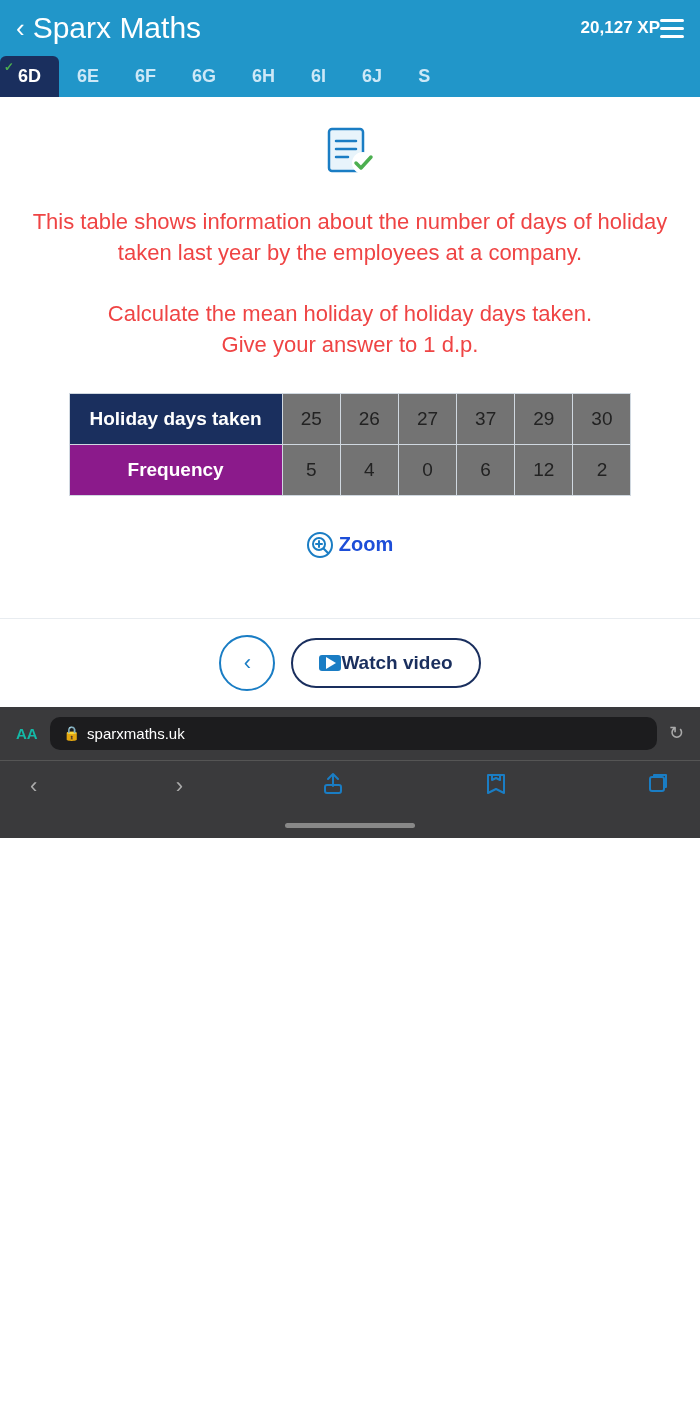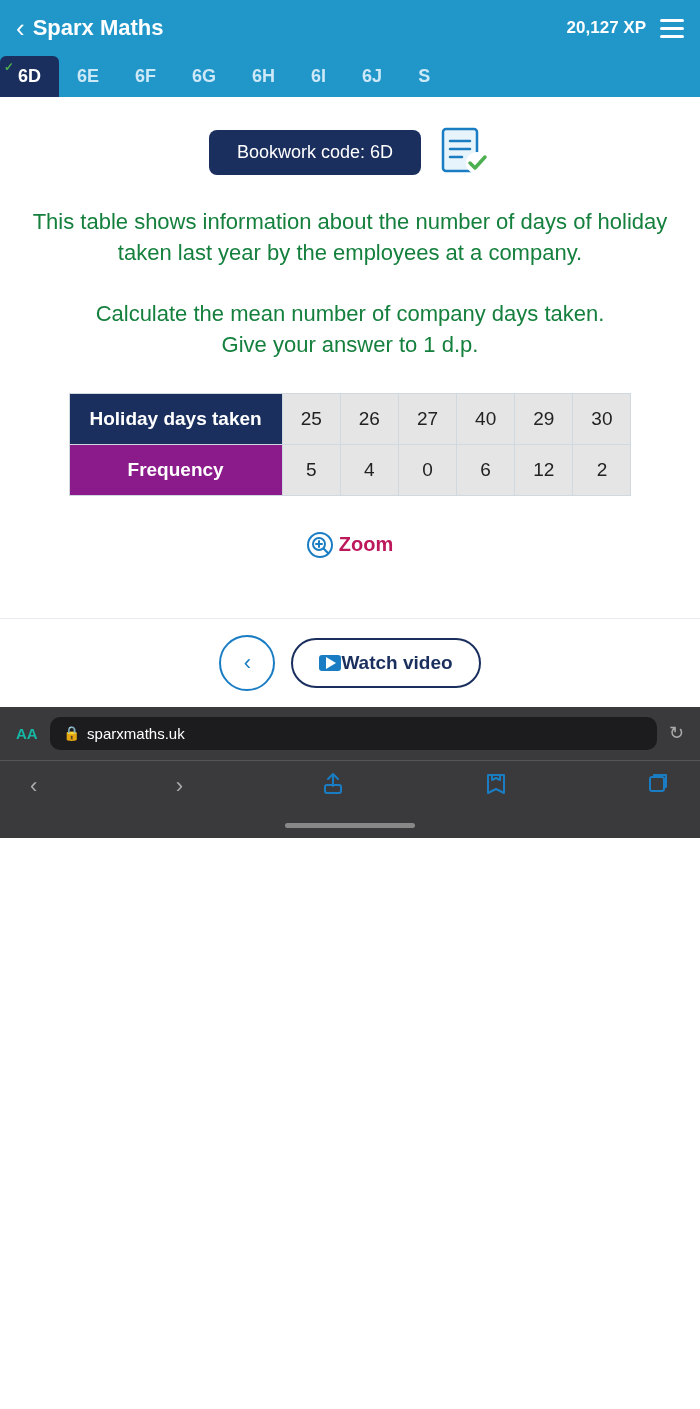--- a/index.html
+++ b/index.html
@@ -10,22 +10,22 @@
     .top-bar {
       background: #2196c9;
       display: flex;
       align-items: center;
       justify-content: space-between;
       padding: 0 16px;
       height: 56px;
     }
     .top-bar-left { display: flex; align-items: center; gap: 8px; }
     .top-bar-back { color: #fff; font-size: 26px; font-weight: 300; cursor: pointer; }
-    .top-bar-title { color: #fff; font-size: 22px; font-weight: 700; }
-    .top-bar-right { display: flex; align-items: center; gap: 14px; }
+    .top-bar-title { color: #fff; font-size: 30px; font-weight: 400; }
+    .top-bar-right { display: flex; align-items: center; gap: 0; }
     .top-bar-xp { color: #fff; font-size: 17px; font-weight: 600; }
     .hamburger { display: flex; flex-direction: column; gap: 5px; cursor: pointer; }
     .hamburger span { display: block; width: 24px; height: 3px; background: #fff; border-radius: 2px; }
 
     
     .tabs-bar {
       background: #2196c9;
       display: flex;
       align-items: center;
       overflow-x: auto;
@@ -83,21 +83,21 @@
       height: 54px;
       display: flex;
       align-items: center;
       justify-content: center;
     }
 
     
     .question-text {
       font-size: 22px;
       line-height: 1.4;
-      color: #15803d;
+      color: #ef4444;
       text-align: center;
       margin-bottom: 32px;
     }
 
     
     .table-wrapper {
       display: flex;
       justify-content: center;
       margin-bottom: 36px;
       overflow-x: auto;
@@ -123,34 +123,34 @@
     .data-table .freq-cell {
       background: #8b1a8b;
       color: #fff;
       font-weight: 700;
       text-align: center;
       padding: 14px 20px;
       min-width: 160px;
       margin-top: 15px;
     }
     .data-table .value-cell {
-      background: #e5e5e5;
+      background: #737373;
       color: #222;
     }
 
     
     .zoom-row {
       display: flex;
       justify-content: center;
       align-items: center;
       gap: 8px;
       margin-bottom: 40px;
     }
     .zoom-btn {
-      color: #be185d;
+      color: #1d4ed8;
       font-size: 20px;
       font-weight: 600;
       display: flex;
       align-items: center;
       gap: 6px;
       cursor: pointer;
       background: none;
       border: none;
     }
     .zoom-icon-circle {
@@ -308,50 +308,49 @@
   <div class="tab-item"><span>6G</span></div>
   <div class="tab-item"><span>6H</span></div>
   <div class="tab-item"><span>6I</span></div>
   <div class="tab-item"><span>6J</span></div>
   <div class="tab-item"><span>S</span></div>
 </div>
 
 <div class="main-content">
 
   <div class="bookwork-row">
-    <div class="bookwork-badge">Bookwork code: 6D</div>
     <div class="bookwork-icon">
 
       <svg width="54" height="54" viewBox="0 0 54 54" fill="none" xmlns="http://www.w3.org/2000/svg">
         <rect x="6" y="4" width="34" height="42" rx="3" fill="#e8f4fb" stroke="#1a7dc4" stroke-width="2.5"></rect>
         <line x1="13" y1="16" x2="33" y2="16" stroke="#1a7dc4" stroke-width="2.5" stroke-linecap="round"></line>
         <line x1="13" y1="24" x2="33" y2="24" stroke="#1a7dc4" stroke-width="2.5" stroke-linecap="round"></line>
         <line x1="13" y1="32" x2="25" y2="32" stroke="#1a7dc4" stroke-width="2.5" stroke-linecap="round"></line>
         <circle cx="40" cy="38" r="11" fill="#fff" stroke="#4caf50" stroke-width="0"></circle>
         <polyline points="33,38 38,43 48,32" fill="none" stroke="#4caf50" stroke-width="3.5" stroke-linecap="round" stroke-linejoin="round"></polyline>
       </svg>
     </div>
   </div>
 
   <div class="question-text">
     <p>This table shows information about the number of days of holiday taken last year by the employees at a company.</p>
     <br>
-    <p>Calculate the mean number of company days taken.</p>
+    <p>Calculate the mean holiday of holiday days taken.</p>
     <p>Give your answer to 1 d.p.</p>
   </div>
 
   <div class="table-wrapper">
     <table class="data-table">
       <tbody>
           <tr>
         <td class="header-cell">Holiday days taken</td>
         <td class="value-cell">25</td>
         <td class="value-cell">26</td>
         <td class="value-cell">27</td>
-        <td class="value-cell">40</td>
+        <td class="value-cell">37</td>
         <td class="value-cell">29</td>
         <td class="value-cell">30</td>
       </tr>
       <tr>
         <td class="freq-cell">Frequency</td>
         <td class="value-cell">5</td>
         <td class="value-cell">4</td>
         <td class="value-cell">0</td>
         <td class="value-cell">6</td>
         <td class="value-cell">12</td>

